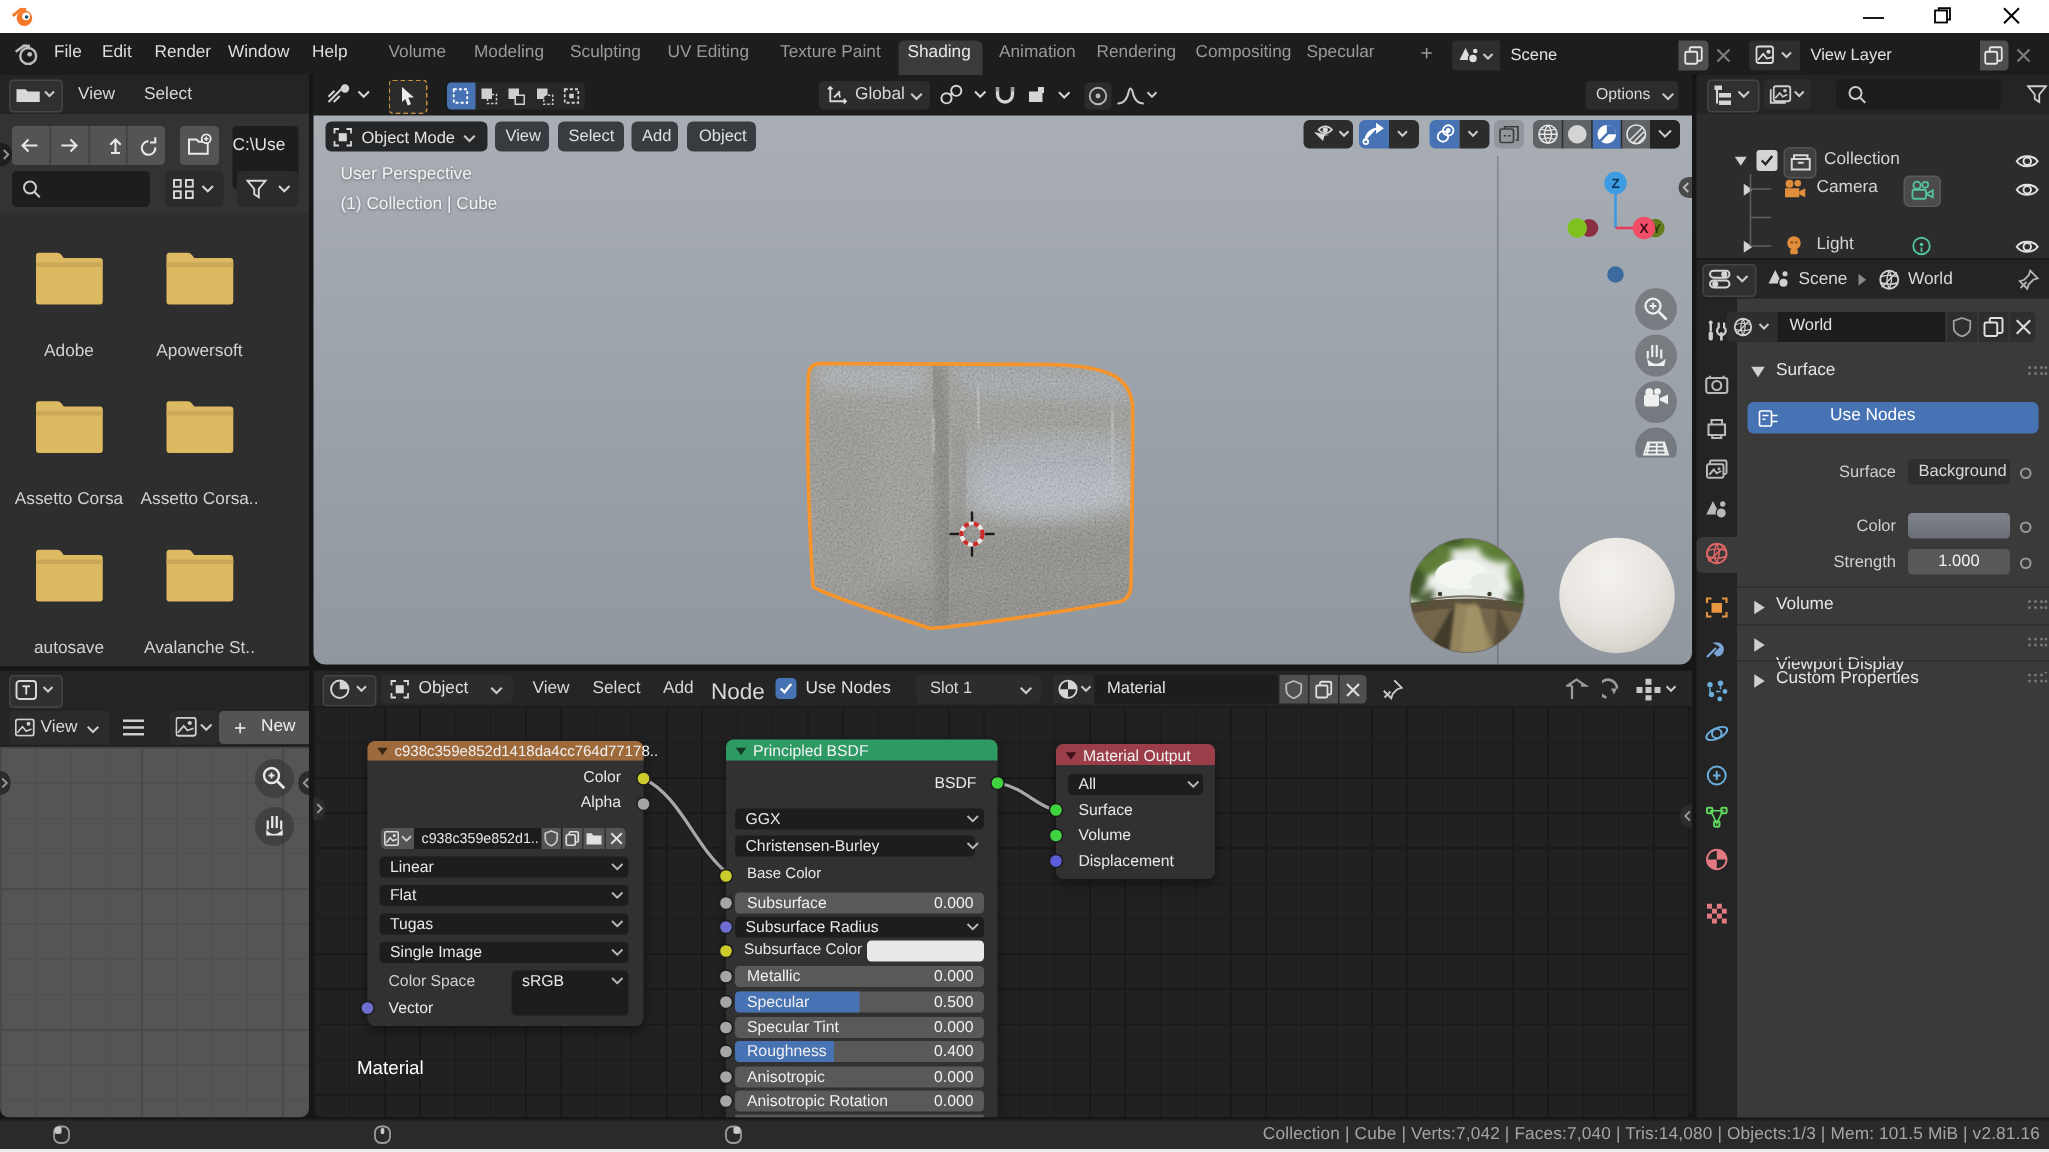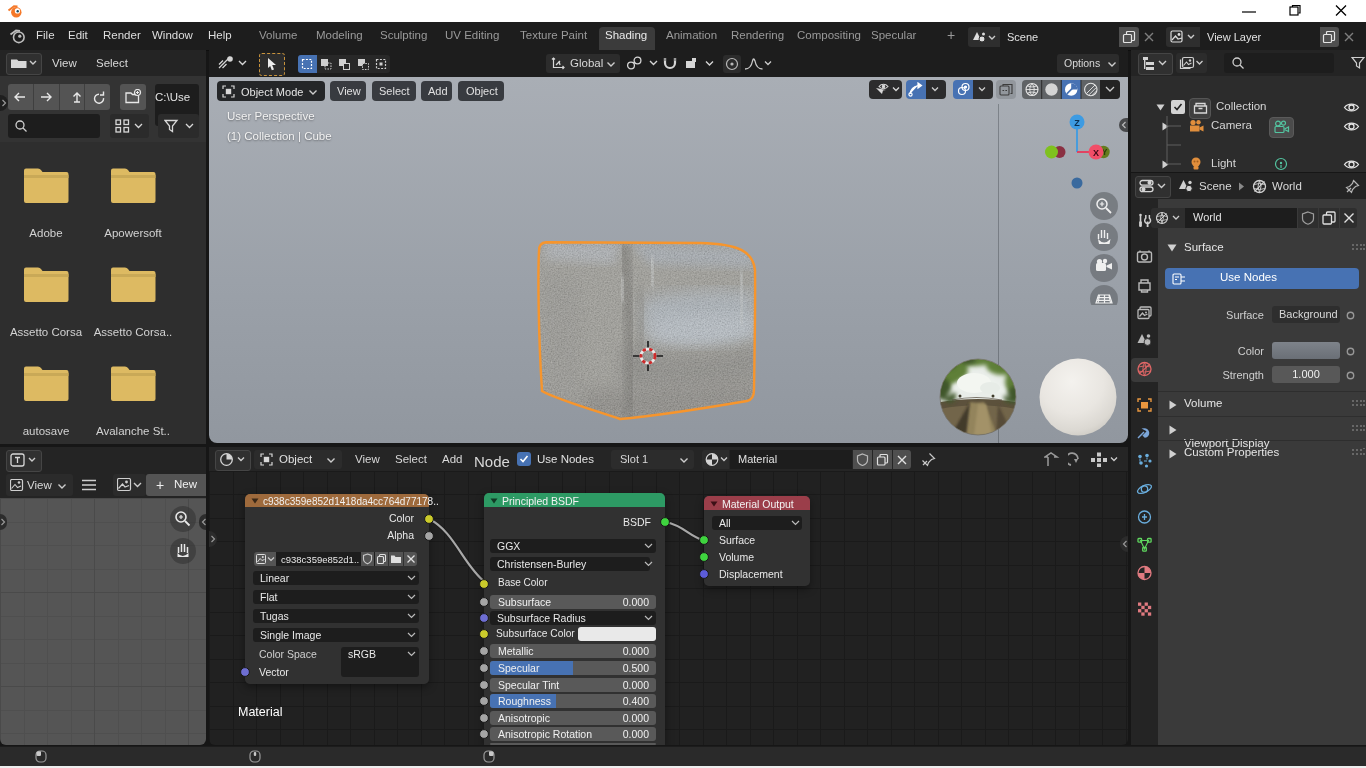--- a/index.html
+++ b/index.html
@@ -1175,13 +1175,14 @@
  <path d="M1.5 5.5 Q3.5 6.5 6 5.5 V1.5 Q3 0.8 1.5 2 Z" fill="#c9c9c9"></path>
 </svg>
 <svg class="abs" style="left:249px;top:750px" width="12" height="13" viewBox="0 0 12 13">
  <rect x="1" y="1" width="10" height="11" rx="4" fill="none" stroke="#9a9a9a" stroke-width="1.2"></rect>
  <rect x="4.8" y="2" width="2.4" height="4" rx="1" fill="#c9c9c9"></rect>
 </svg>
 <svg class="abs" style="left:483px;top:750px" width="12" height="13" viewBox="0 0 12 13">
  <rect x="1" y="1" width="10" height="11" rx="4" fill="none" stroke="#9a9a9a" stroke-width="1.2"></rect>
  <path d="M10.5 5.5 Q8.5 6.5 6 5.5 V1.5 Q9 0.8 10.5 2 Z" fill="#c9c9c9"></path>
 </svg>
+<div class="abs txt" style="right:6px;top:750px;font-size:11.5px;color:#a5a5a5;letter-spacing:0.1px">Collection | Cube | Verts:7,042 | Faces:7,040 | Tris:14,080 | Objects:1/3 | Mem: 101.5 MiB | v2.81.16</div>
 <div class="abs" id="whitestrip"></div>
 </div>
 </body></html>

